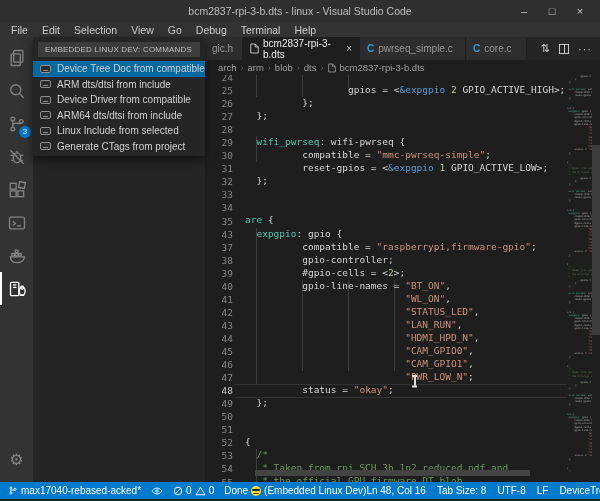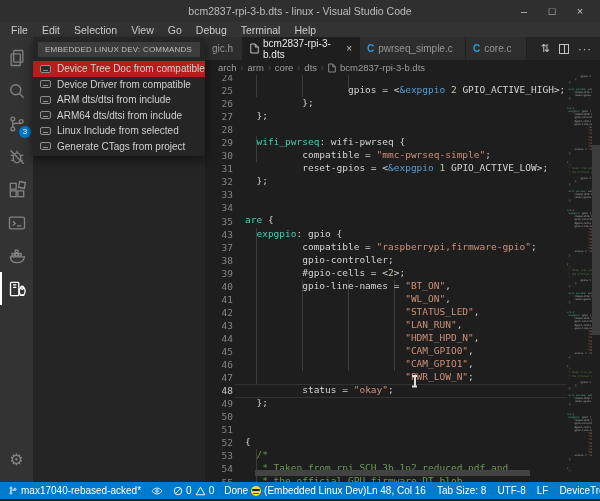--- a/index.html
+++ b/index.html
@@ -81,21 +81,21 @@
   #vscroll .slider { position:absolute; left:0; top:70px; width:8px; height:190px; background:rgba(121,121,121,.35); }
   #hscroll { position:absolute; left:50px; top:395px; width:275px; height:6px; background:#434343; }
 
   
   #quickpick { position:absolute; left:33px; top:37px; width:172px; background:#252526;
                box-shadow:0 4px 10px rgba(0,0,0,.55); z-index:20; padding-bottom:2px; }
   #qp-header { margin:5px 5px 4px 5px; height:15px; background:#3c3c3c; color:#bfbfbf;
                font-size:8px; line-height:15px; padding-left:7px; letter-spacing:.2px; }
   .qp-item { height:15.5px; display:flex; align-items:center; gap:6px; padding-left:7px;
              font-size:10px; color:#d0d0d0; }
-  .qp-item.selected { background:#b91c1c; }
+  .qp-item.selected { background:#0369a1; }
   .kbd-icon { position:relative; width:11px; height:8px; border:1px solid #8f8f8f;
               border-radius:2px; background:#2b2b2b; flex:none; }
   .kbd-icon::after { content:''; position:absolute; bottom:1px; left:2px; right:2px; height:1px; background:#8f8f8f; }
 
   
   #statusbar { position:absolute; left:0; top:482px; width:600px; height:17px; background:#007acc;
                display:flex; align-items:center; color:#ffffff; font-size:10px; padding:0 8px; }
   .sb-left { display:flex; align-items:center; gap:10px; }
   .sb-right { margin-left:auto; display:flex; align-items:center; gap:11px; }
   .sb-seg { display:flex; align-items:center; gap:3px; white-space:nowrap; }
@@ -230,21 +230,21 @@
       <span class="split-icon"></span>
       <span class="more-glyph">···</span>
     </div>
   </div>
 
   <div id="breadcrumb">
     <span>arch</span>
     <span class="sep">›</span>
     <span>arm</span>
     <span class="sep">›</span>
-    <span>core</span>
+    <span>blob</span>
     <span class="sep">›</span>
     <span>dts</span>
     <span class="sep">›</span>
     <span>
       <svg width="8" height="10" viewBox="0 0 12 14">
           <path d="M1 1h6l4 4v8H1z" fill="none" stroke="#9f9f9f" stroke-width="1.2"></path>
           <path d="M7 1v4h4" fill="none" stroke="#9f9f9f" stroke-width="1.2"></path>
         </svg>
     </span>
     <span>bcm2837-rpi-3-b.dts</span>
@@ -432,25 +432,25 @@
   </div>
 
   <div id="quickpick">
     <div id="qp-header">EMBEDDED LINUX DEV: COMMANDS</div>
     <div class="qp-item selected">
       <span class="kbd-icon"></span>
       <span>Device Tree Doc from compatible</span>
     </div>
     <div class="qp-item">
       <span class="kbd-icon"></span>
-      <span>Device Driver from compatible</span>
+      <span>ARM dts/dtsi from include</span>
     </div>
     <div class="qp-item">
       <span class="kbd-icon"></span>
-      <span>ARM dts/dtsi from include</span>
+      <span>Device Driver from compatible</span>
     </div>
     <div class="qp-item">
       <span class="kbd-icon"></span>
       <span>ARM64 dts/dtsi from include</span>
     </div>
     <div class="qp-item">
       <span class="kbd-icon"></span>
       <span>Linux Include from selected</span>
     </div>
     <div class="qp-item">

